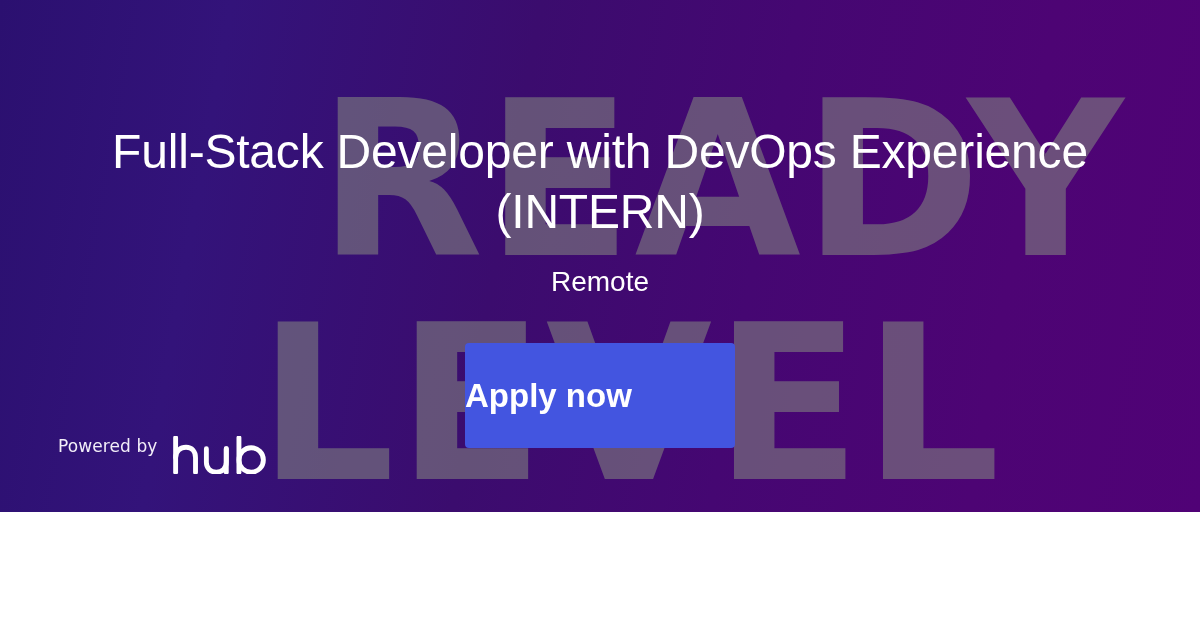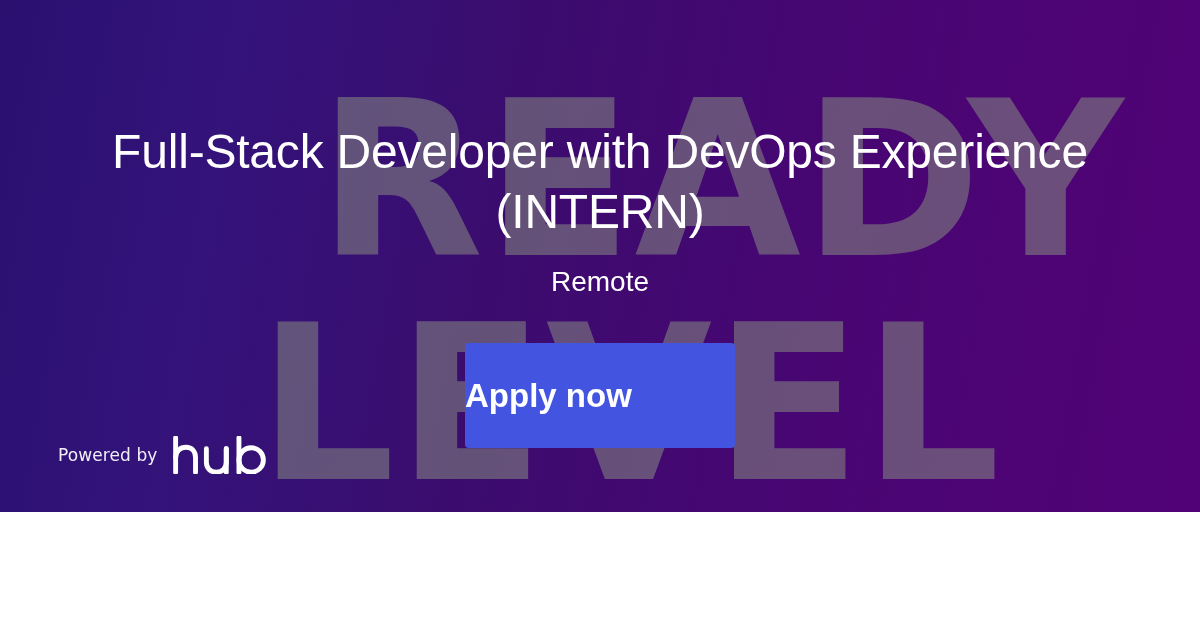--- a/index.html
+++ b/index.html
@@ -109,21 +109,21 @@
     display: block;
   }
 
   
   .footer {
     position: absolute;
     left: 58px;
     bottom: 38px;
     z-index: 3;
     display: flex;
-    align-items: center;
+    align-items: flex-start;
     gap: 14px;
   }
   .powered-by-text {
     color: #f2eef8;
     font-family: "DejaVu Sans", sans-serif;
     font-weight: 400;
     font-size: 17px;
     letter-spacing: 0.1px;
     white-space: nowrap;
   }

